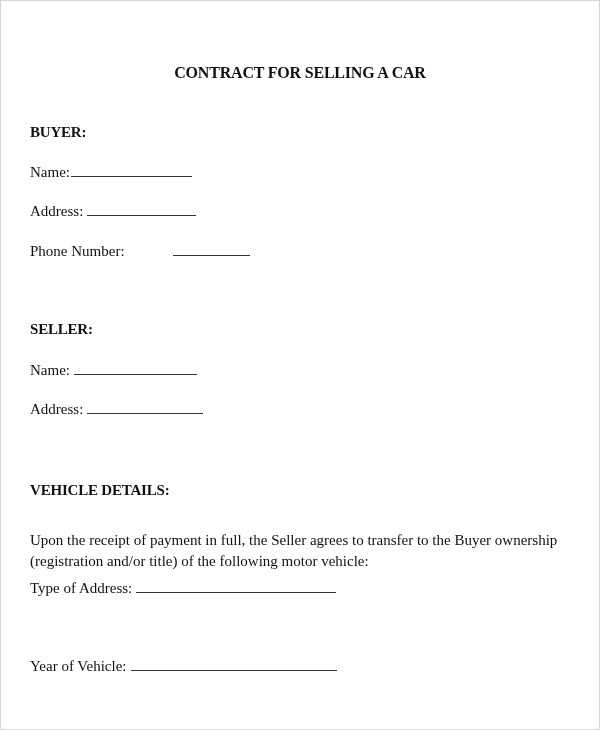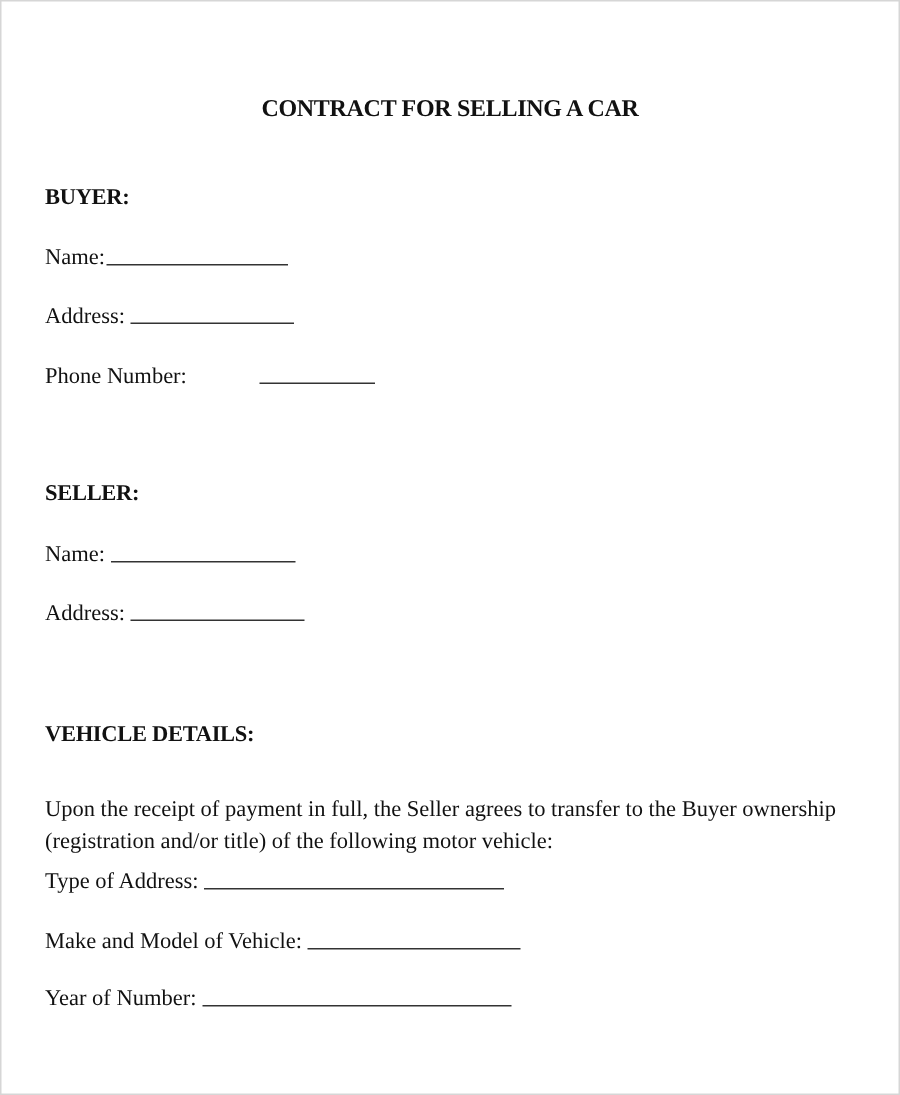--- a/index.html
+++ b/index.html
@@ -104,23 +104,19 @@
 
   <div class="heading" style="top:481px;">VEHICLE DETAILS:</div>
 
   <div class="para">Upon the receipt of payment in full, the Seller agrees to transfer to the Buyer ownership (registration and/or title) of the following motor vehicle:</div>
 
   <div class="field" style="top:579px;">
     <span>Type of Address:</span>
     <span class="blank" style="width:200px;"></span>
   </div>
 
-  <div class="field" style="top:619px;">
-    <span>Make and Model of Vehicle:</span>
-    <span class="blank" style="width:142px;"></span>
-  </div>
 
   <div class="field" style="top:657px;">
-    <span>Year of Number:</span>
+    <span>Year of Vehicle:</span>
     <span class="blank" style="width:206px;"></span>
   </div>
 
 </div>
 
 </body></html>

